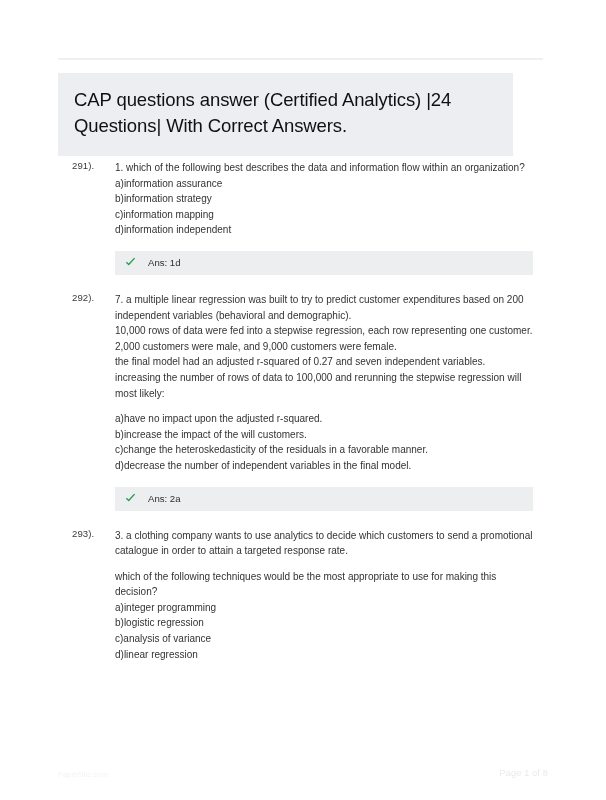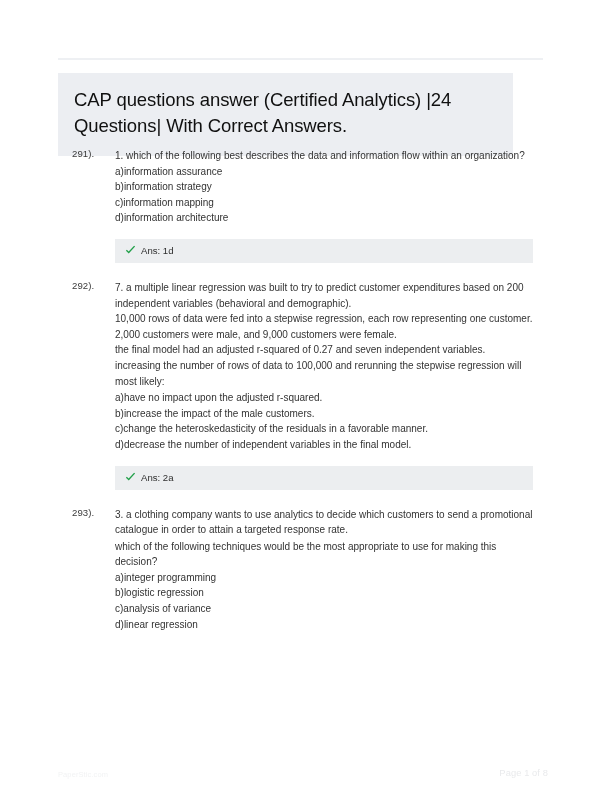--- a/index.html
+++ b/index.html
@@ -50,21 +50,21 @@
     line-height: 1.42;
     color: #101010;
     font-weight: 400;
     letter-spacing: -0.1px;
     margin: 0;
   }
 
   .content {
     position: absolute;
     left: 0;
-    top: 148px;
+    top: 160px;
     width: 591px;
   }
 
   .qblock {
     position: relative;
     padding-left: 72px;
     padding-right: 58px;
     margin-bottom: 17px;
   }
 
@@ -84,37 +84,37 @@
     font-size: 10px;
     line-height: 1.56;
     color: #333333;
   }
 
   .qbody p {
     margin: 0;
   }
 
   .qbody p.spacer-before {
-    margin-top: 1px;
+    margin-top: 10px;
   }
 
   .opt {
     margin: 0;
   }
 
   .ans-bar {
     margin-left: 43px;
     margin-top: 13px;
     background: #eceef0;
     padding: 6px 12px 7px 10px;
     font-size: 9.6px;
     color: #2e2e2e;
     display: flex;
     align-items: center;
-    gap: 5px;
+    gap: 12px;
   }
 
   .check-icon {
     display: inline-block;
     width: 11px;
     height: 11px;
     flex: 0 0 auto;
     line-height: 0;
   }
 
@@ -157,41 +157,41 @@
 
   <div class="content">
 
     <div class="qblock">
       <div class="qnum">291).</div>
       <div class="qbody">
         <p>1. which of the following best describes the data and information flow within an organization?</p>
         <p class="opt">a)information assurance</p>
         <p class="opt">b)information strategy</p>
         <p class="opt">c)information mapping</p>
-        <p class="opt">d)information architecture</p>
+        <p class="opt">d)information independent</p>
       </div>
       <div class="ans-bar">
         <span class="check-icon">
           <svg width="11" height="11" viewBox="0 0 12 12" xmlns="http://www.w3.org/2000/svg">
             <path d="M1 6.3 L4.1 9.2 L11 1.6 L9.9 0.7 L4.0 7.0 L2.0 5.2 Z" fill="#22a04a"></path>
           </svg>
         </span>
         <span>Ans: 1d</span>
       </div>
     </div>
 
     <div class="qblock">
       <div class="qnum">292).</div>
       <div class="qbody">
         <p>7. a multiple linear regression was built to try to predict customer expenditures based on 200 independent variables (behavioral and demographic).</p>
         <p>10,000 rows of data were fed into a stepwise regression, each row representing one customer. 2,000 customers were male, and 9,000 customers were female.</p>
         <p>the final model had an adjusted r-squared of 0.27 and seven independent variables.</p>
         <p>increasing the number of rows of data to 100,000 and rerunning the stepwise regression will most likely:</p>
         <p class="opt spacer-before">a)have no impact upon the adjusted r-squared.</p>
-        <p class="opt">b)increase the impact of the male customers.</p>
+        <p class="opt">b)increase the impact of the will customers.</p>
         <p class="opt">c)change the heteroskedasticity of the residuals in a favorable manner.</p>
         <p class="opt">d)decrease the number of independent variables in the final model.</p>
       </div>
       <div class="ans-bar">
         <span class="check-icon">
           <svg width="11" height="11" viewBox="0 0 12 12" xmlns="http://www.w3.org/2000/svg">
             <path d="M1 6.3 L4.1 9.2 L11 1.6 L9.9 0.7 L4.0 7.0 L2.0 5.2 Z" fill="#22a04a"></path>
           </svg>
         </span>
         <span>Ans: 2a</span>

